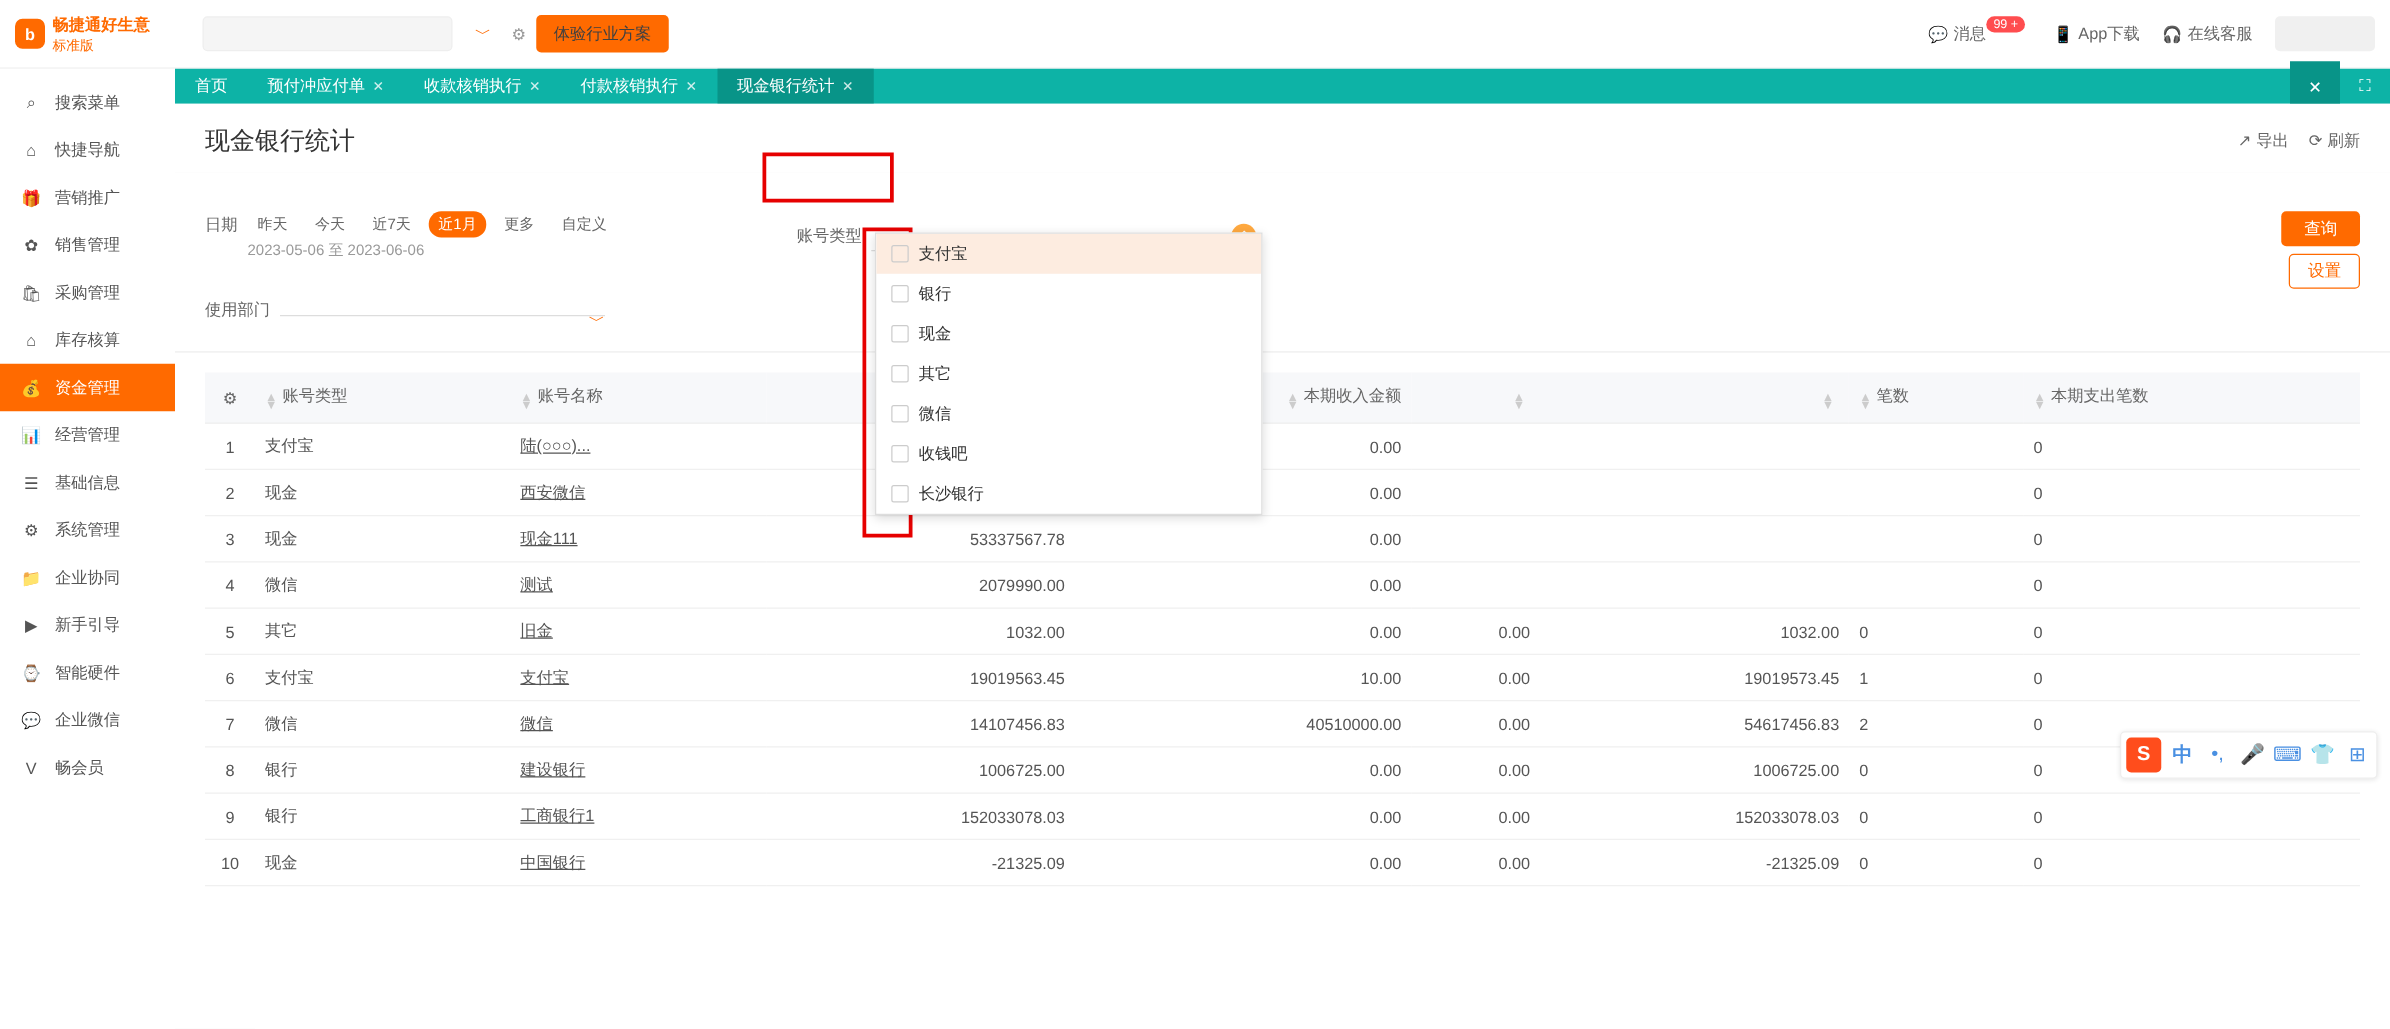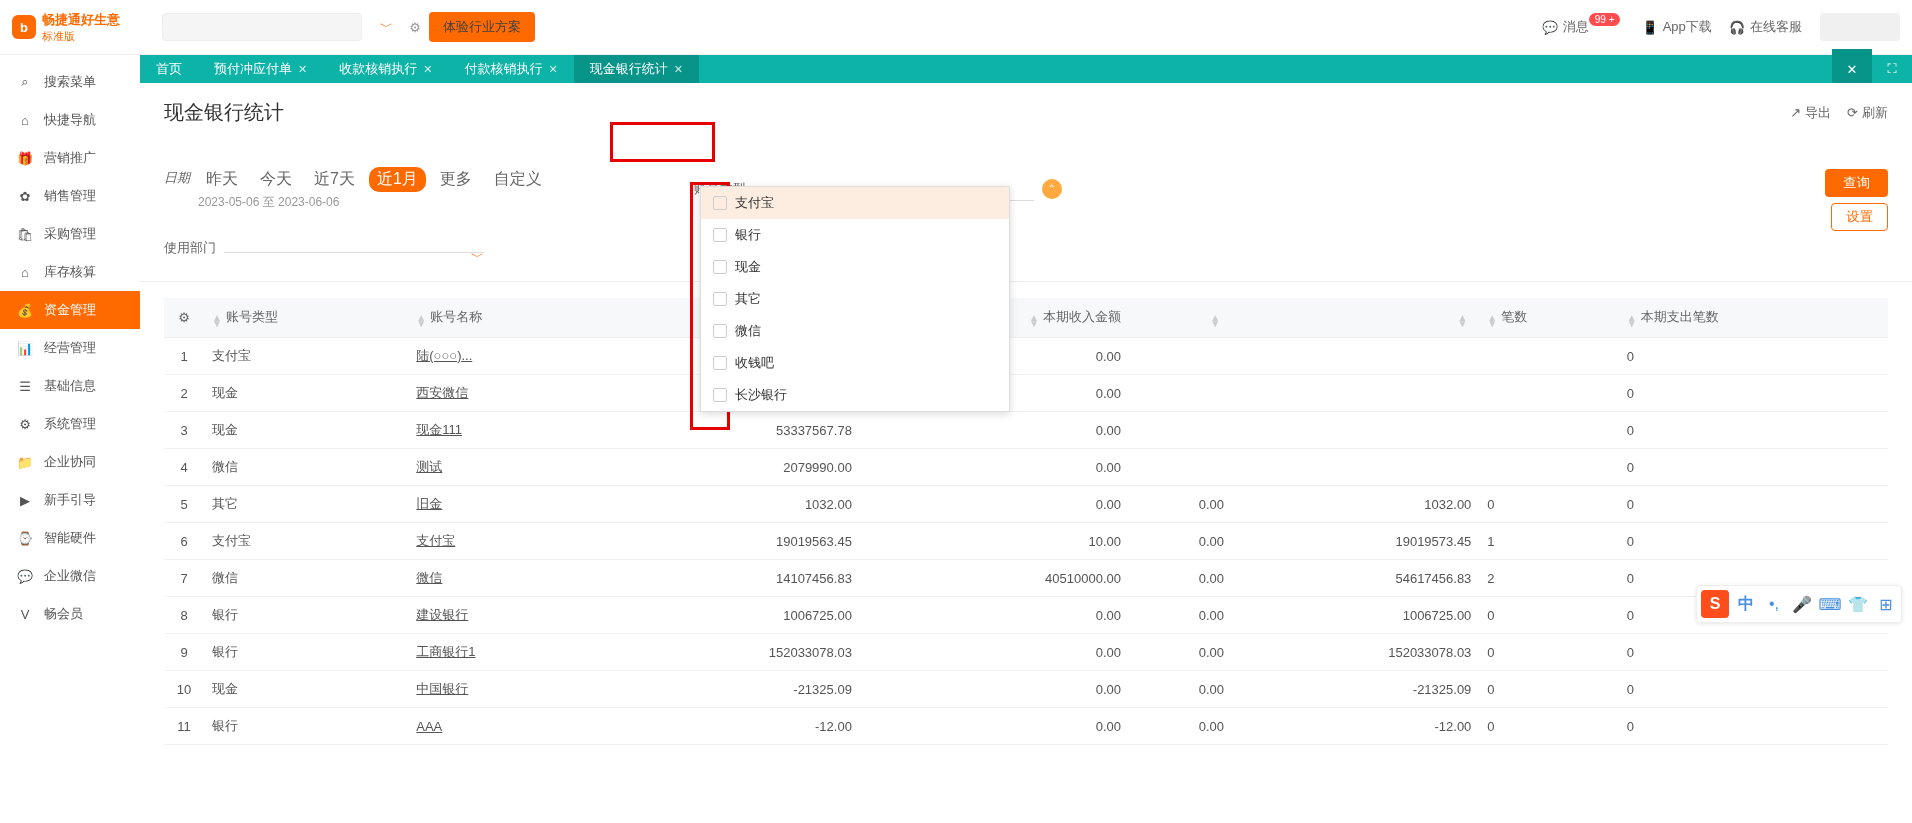--- a/index.html
+++ b/index.html
@@ -42,21 +42,21 @@
 .page-header { background: #fff; padding: 16px 24px 12px; display: flex; align-items: center; }
 .page-title { font-size: 20px; color: #333; }
 .page-actions { margin-left: auto; display: flex; gap: 16px; color: #666; }
 .page-action { display: flex; align-items: center; gap: 4px; cursor: pointer; }
 
 
 .filter-area { background: #fff; padding: 8px 24px 16px; border-bottom: 1px solid #eee; position: relative; }
 .filter-row { display: flex; align-items: center; gap: 24px; margin-bottom: 8px; }
 .filter-label { color: #666; margin-right: 8px; }
 .date-pills { display: flex; align-items: center; gap: 6px; }
-.pill { padding: 2px 8px; border-radius: 10px; cursor: pointer; color: #666; font-size: 16px; text-align: center; }
+.pill { padding: 2px 8px; border-radius: 10px; cursor: pointer; color: #666; font-size: 12px; text-align: center; }
 .pill.active { background: #ff6a00; color: #fff; }
 .date-range { font-size: 12px; color: #999; margin-top: 2px; }
 .filter-input { border: none; border-bottom: 1px solid #ddd; padding: 4px 0; width: 280px; outline: none; }
 .filter-input-wrap { position: relative; display: inline-flex; align-items: center; }
 .collapse-circle { width: 20px; height: 20px; border-radius: 50%; background: #ffa940; color: #fff; display: flex; align-items: center; justify-content: center; font-size: 10px; cursor: pointer; margin-left: 8px; }
 .query-btn { background: #ff6a00; color: #fff; border: none; padding: 5px 18px; border-radius: 4px; cursor: pointer; margin-top: 23px; }
 .settings-btn { background: #fff; color: #ff6a00; border: 1px solid #ff6a00; padding: 4px 14px; border-radius: 4px; cursor: pointer; margin-top:6px;}
 .filter-col-right { margin-left:auto; display:flex; flex-direction:column; align-items:flex-end; gap:0;}
 .dept-select { border: none; border-bottom: 1px solid #ddd; padding: 4px 0; width: 260px; outline: none; color: #999; position: relative; }
 .dept-chevron { color: #ff6a00; position: absolute; right: 0; }
@@ -226,21 +226,21 @@
         <div class="page-action">
           <span>⟳</span>
           <span>刷新</span>
         </div>
       </div>
     </div>
 
     <div class="filter-area">
       <div class="filter-row">
         <div style="display:flex;align-items:flex-start;">
-          <span class="filter-label" style="margin-top:2px;font-style:italic;">日期</span>
+          <span class="filter-label" style="margin-top:2px;">日期</span>
           <div>
             <div class="date-pills" id="date-pills">
                 <span class="pill">昨天</span>
                 <span class="pill">今天</span>
                 <span class="pill">近7天</span>
                 <span class="pill active">近1月</span>
                 <span class="pill">更多</span>
                 <span class="pill">自定义</span>
               </div>
             <div class="date-range">2023-05-06 至 2023-06-06</div>
@@ -419,31 +419,20 @@
               <td class="center">10</td>
               <td>现金</td>
               <td><span class="link">中国银行</span></td>
               <td class="num">-21325.09</td>
               <td class="num">0.00</td>
               <td class="num">0.00</td>
               <td class="num">-21325.09</td>
               <td>0</td>
               <td>0</td>
             </tr>
-            <tr>
-              <td class="center">11</td>
-              <td>银行</td>
-              <td><span class="link">AAA</span></td>
-              <td class="num">-12.00</td>
-              <td class="num">0.00</td>
-              <td class="num">0.00</td>
-              <td class="num">-12.00</td>
-              <td>0</td>
-              <td>0</td>
-            </tr>
           </tbody>
       </table>
     </div>
   </div>
 </div>
 
 <div class="float-toolbar">
   <div class="ft-icon ft-s">S</div>
   <div class="ft-icon" style="color:#4a90e2;font-weight:bold;">中</div>
   <div class="ft-icon" style="color:#4a90e2;">•,</div>

